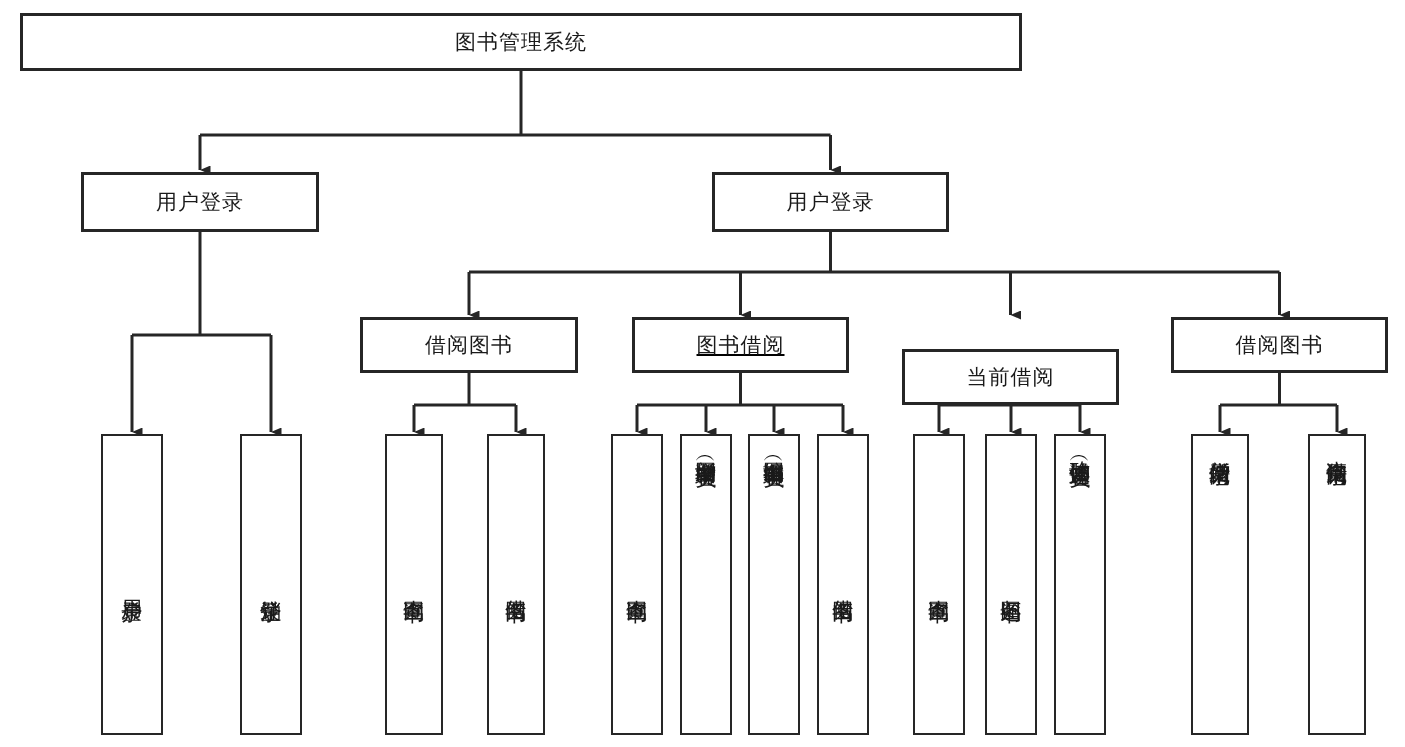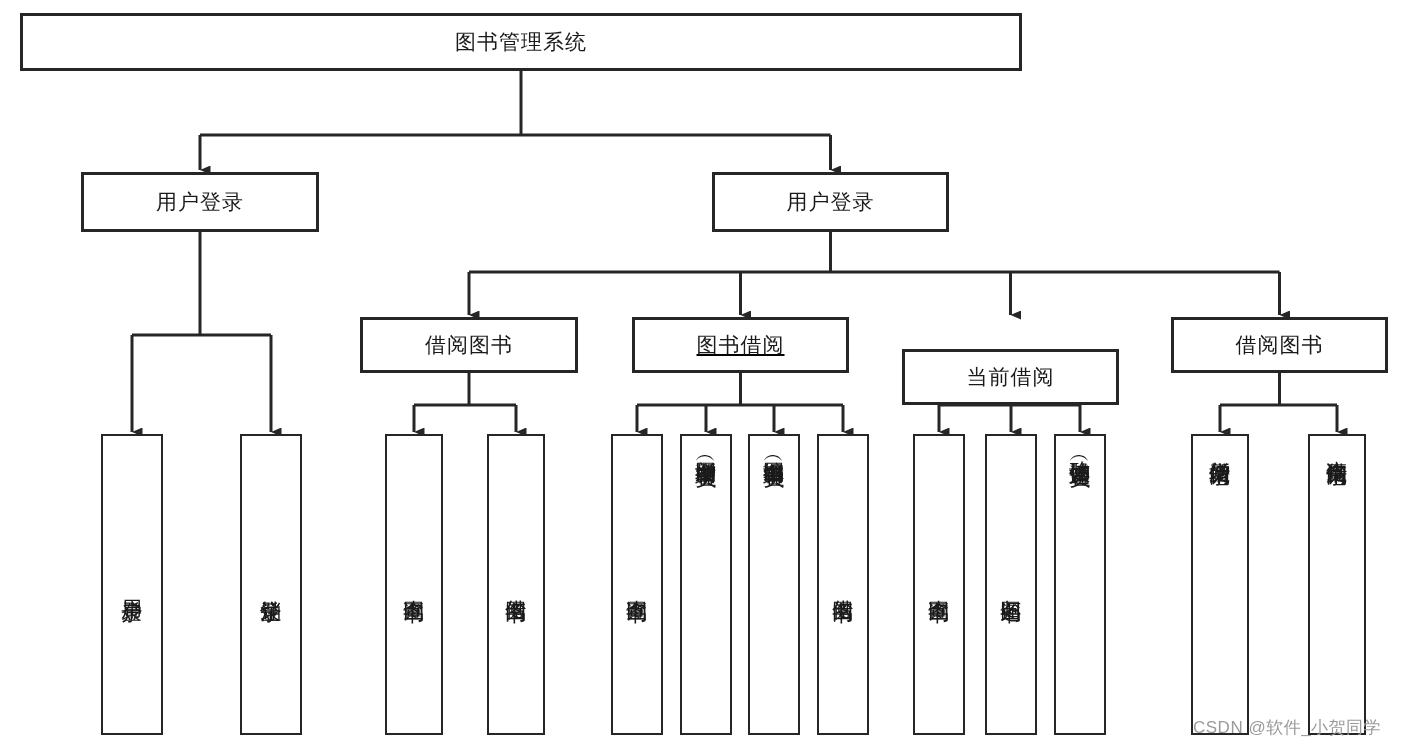--- a/index.html
+++ b/index.html
@@ -177,15 +177,14 @@
         <span class="node-label-v">确认归还（管理员）</span>
       </div>
       <div class="node-box vert" style="left: 1191px; top: 434px; width: 58px; height: 301px;">
         <span class="node-label-v">新增借阅记录</span>
       </div>
       <div class="node-box vert" style="left: 1308px; top: 434px; width: 58px; height: 301px;">
         <span class="node-label-v">查询借阅记录</span>
       </div>
     </div>
 
-  <div id="watermark" style="left: 1193px; top: 716px; color: rgb(154, 154, 154);">CSDN @软件_小贺同学</div>
 
 </div>
 
 </body></html>

